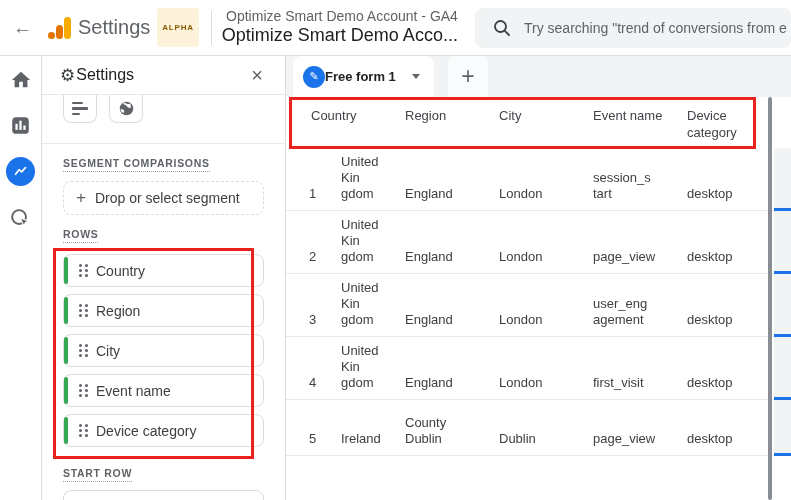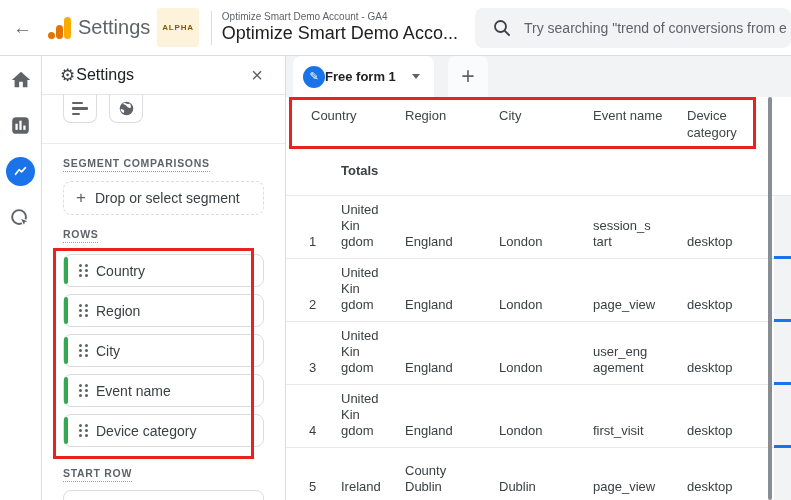--- a/index.html
+++ b/index.html
@@ -14,21 +14,21 @@
   .back-btn { margin:0 16px 0 13px; font-size:19px; color:#5f6368; cursor:pointer; }
   .ga-logo { width:24px; height:24px; position:relative; margin-right:6px; }
   .ga-logo .dot  { position:absolute; left:0;  bottom:1px; width:7px; height:7px; border-radius:50%; background:#e37400; }
   .ga-logo .mid  { position:absolute; left:8px; bottom:1px; width:7px; height:14px; border-radius:3.5px; background:#e37400; }
   .ga-logo .tall { position:absolute; left:16px; bottom:1px; width:7px; height:22px; border-radius:3.5px; background:#f9ab00; }
   .product-name { font-size:20px; color:#5f6368; }
   .alpha-badge { margin-left:7px; background:#fcf3da; color:#855b00; font-size:8px; font-weight:bold;
     letter-spacing:.8px; padding:15px 5px; border-radius:3px; }
   .tb-divider { width:1px; height:34px; background:#dadce0; margin:0 10px 0 12px; }
   .title-block { line-height:1.1; }
-  .account-label { font-size:10px; color:#5f6368; margin-bottom:2px; }
+  .account-label { font-size:14px; color:#5f6368; margin-bottom:2px;text-align:right; }
   .property-label { font-size:18px; color:#202124; white-space:nowrap; }
   .search-bar { margin-left:auto; width:316px; height:40px; background:#f1f3f4; border-radius:8px;
     display:flex; align-items:center; overflow:hidden; flex:none; }
   .search-bar svg { margin-left:18px; flex:none; }
   .search-text { margin-left:13px; font-size:14px; color:#5f6368; white-space:nowrap; }
   
   .bodyrow { display:flex; height:444px; }
   .rail { width:42px; flex:none; border-right:1px solid #dadce0; display:flex; flex-direction:column; align-items:center; padding-top:13px; background:#fff; }
   .rail-item { margin-bottom:24px; cursor:pointer; display:flex; align-items:center; justify-content:center; }
   .explore-circle { width:29px; height:29px; border-radius:50%; background:#1a73e8; display:flex; align-items:center; justify-content:center; margin:-3px 0; }
@@ -238,30 +238,20 @@
         <div class="thead" id="thead">
             <div class="hcell h0">Country</div>
             <div class="hcell h1">Region</div>
             <div class="hcell h2">City</div>
             <div class="hcell h3">Event name</div>
             <div class="hcell h4">Device category</div>
             <div></div>
             <div></div>
           </div>
 
-        <div class="trow totals">
-          <div class="bcell b0"></div>
-          <div class="bcell b1 totals-label">Totals</div>
-          <div class="bcell"></div>
-          <div class="bcell"></div>
-          <div class="bcell"></div>
-          <div class="bcell"></div>
-          <div></div>
-          <div></div>
-        </div>
 
         <div id="tbody">
             <div class="trow databody">
               <div class="bcell b0">1</div>
               <div class="bcell b1">United
 Kin
 gdom</div>
               <div class="bcell b2">England</div>
               <div class="bcell b3">London</div>
               <div class="bcell b4">session_s

